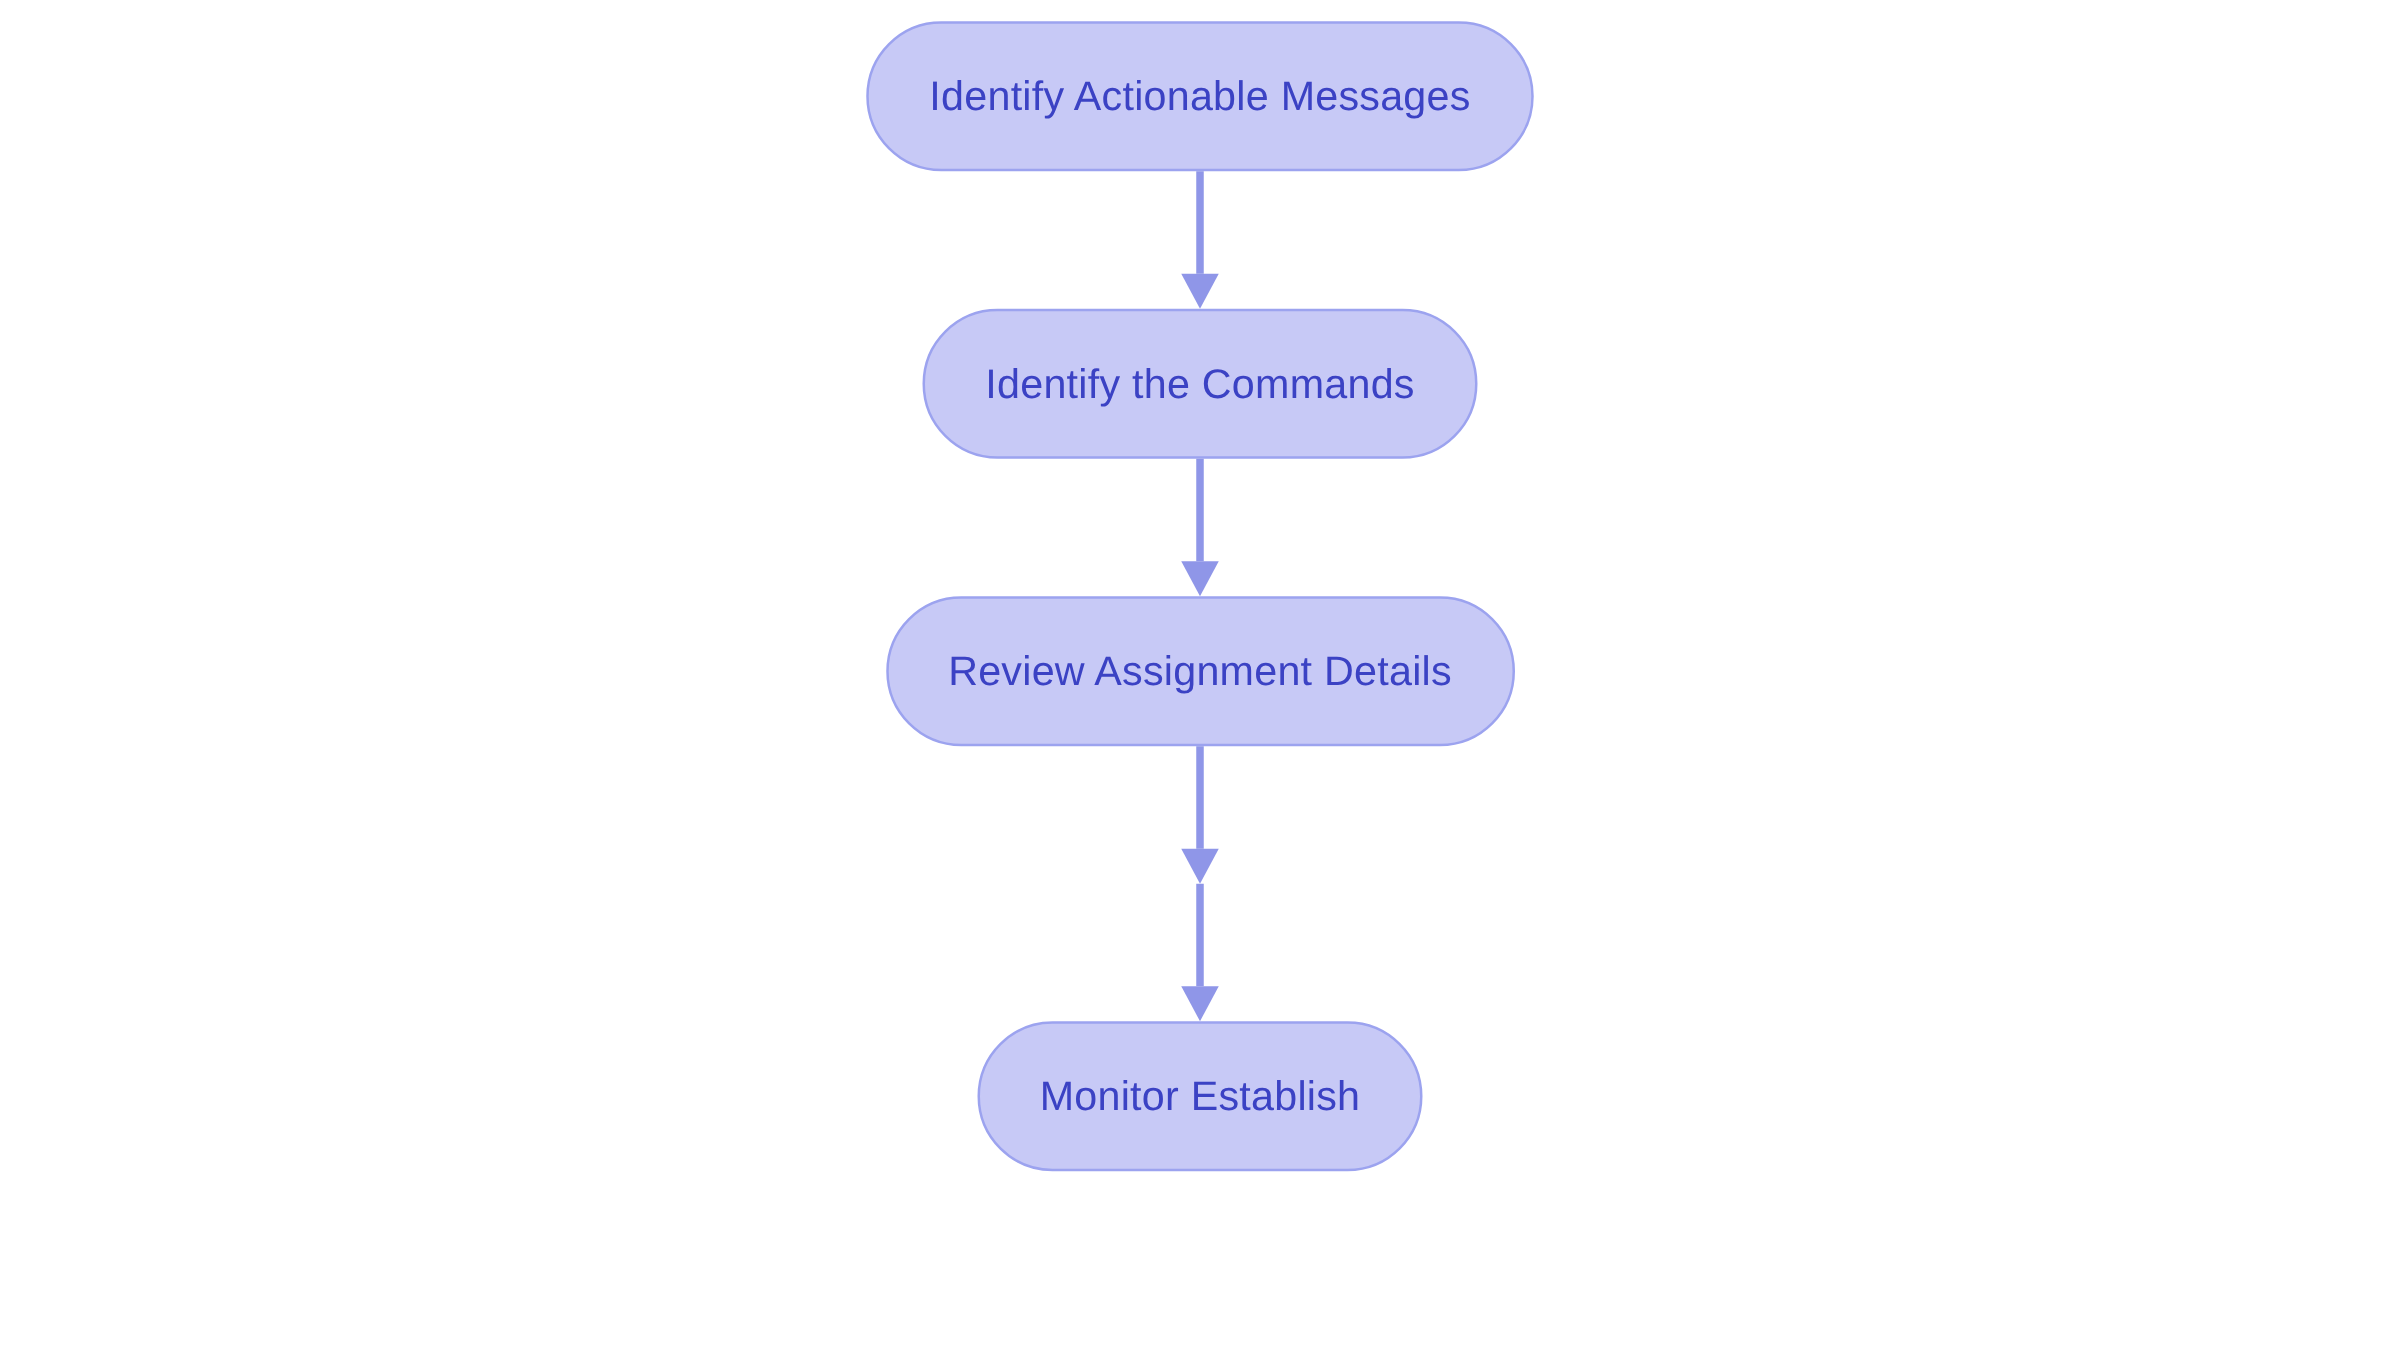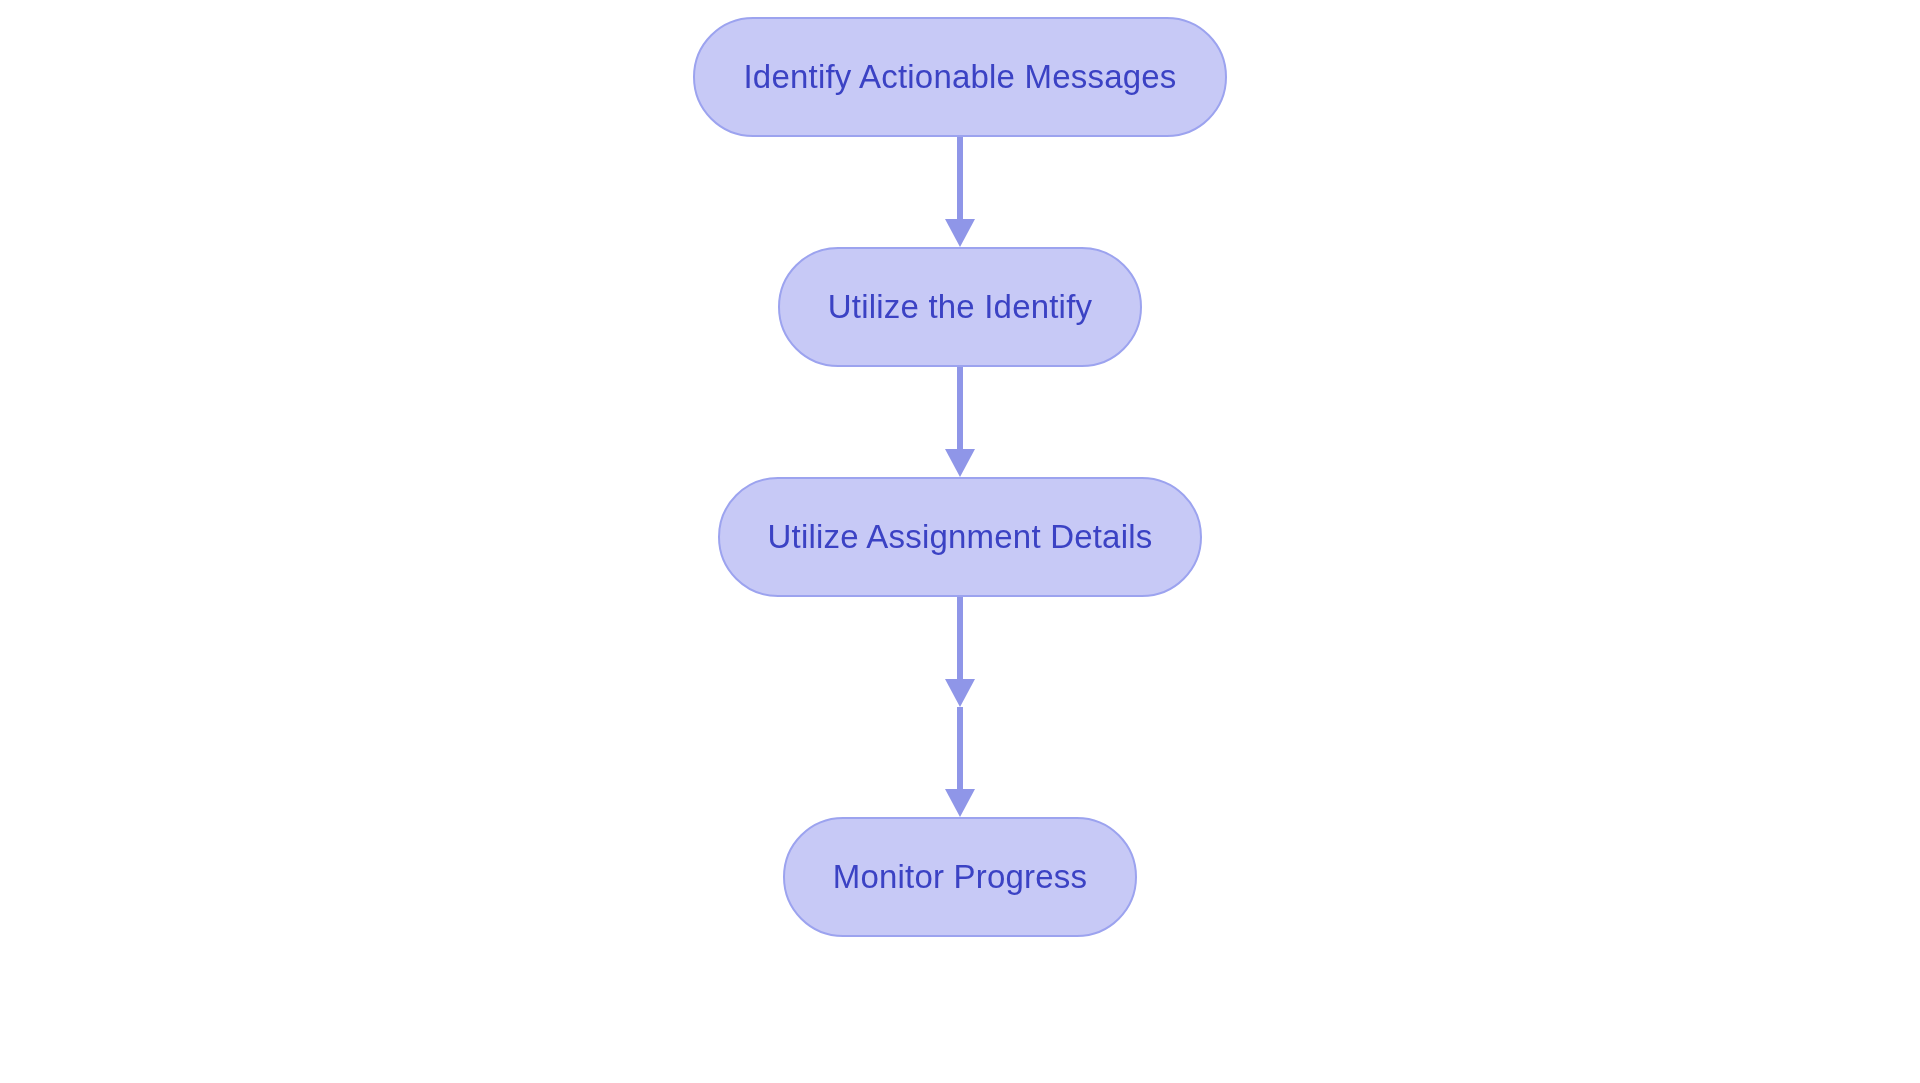--- a/index.html
+++ b/index.html
@@ -51,40 +51,40 @@
   <div class="node">
     <span>Identify Actionable Messages</span>
   </div>
 
   <div class="edge">
     <div class="shaft"></div>
     <div class="head"></div>
   </div>
 
   <div class="node">
-    <span>Utilize the Identify</span>
+    <span>Identify the Commands</span>
   </div>
 
   <div class="edge">
     <div class="shaft"></div>
     <div class="head"></div>
   </div>
 
   <div class="node">
-    <span>Utilize Assignment Details</span>
+    <span>Review Assignment Details</span>
   </div>
 
   <div class="edge">
     <div class="shaft"></div>
     <div class="head"></div>
   </div>
 
 
   <div class="edge">
     <div class="shaft"></div>
     <div class="head"></div>
   </div>
 
   <div class="node">
-    <span>Monitor Progress</span>
+    <span>Monitor Establish</span>
   </div>
 
 </div>
 
 </body></html>

